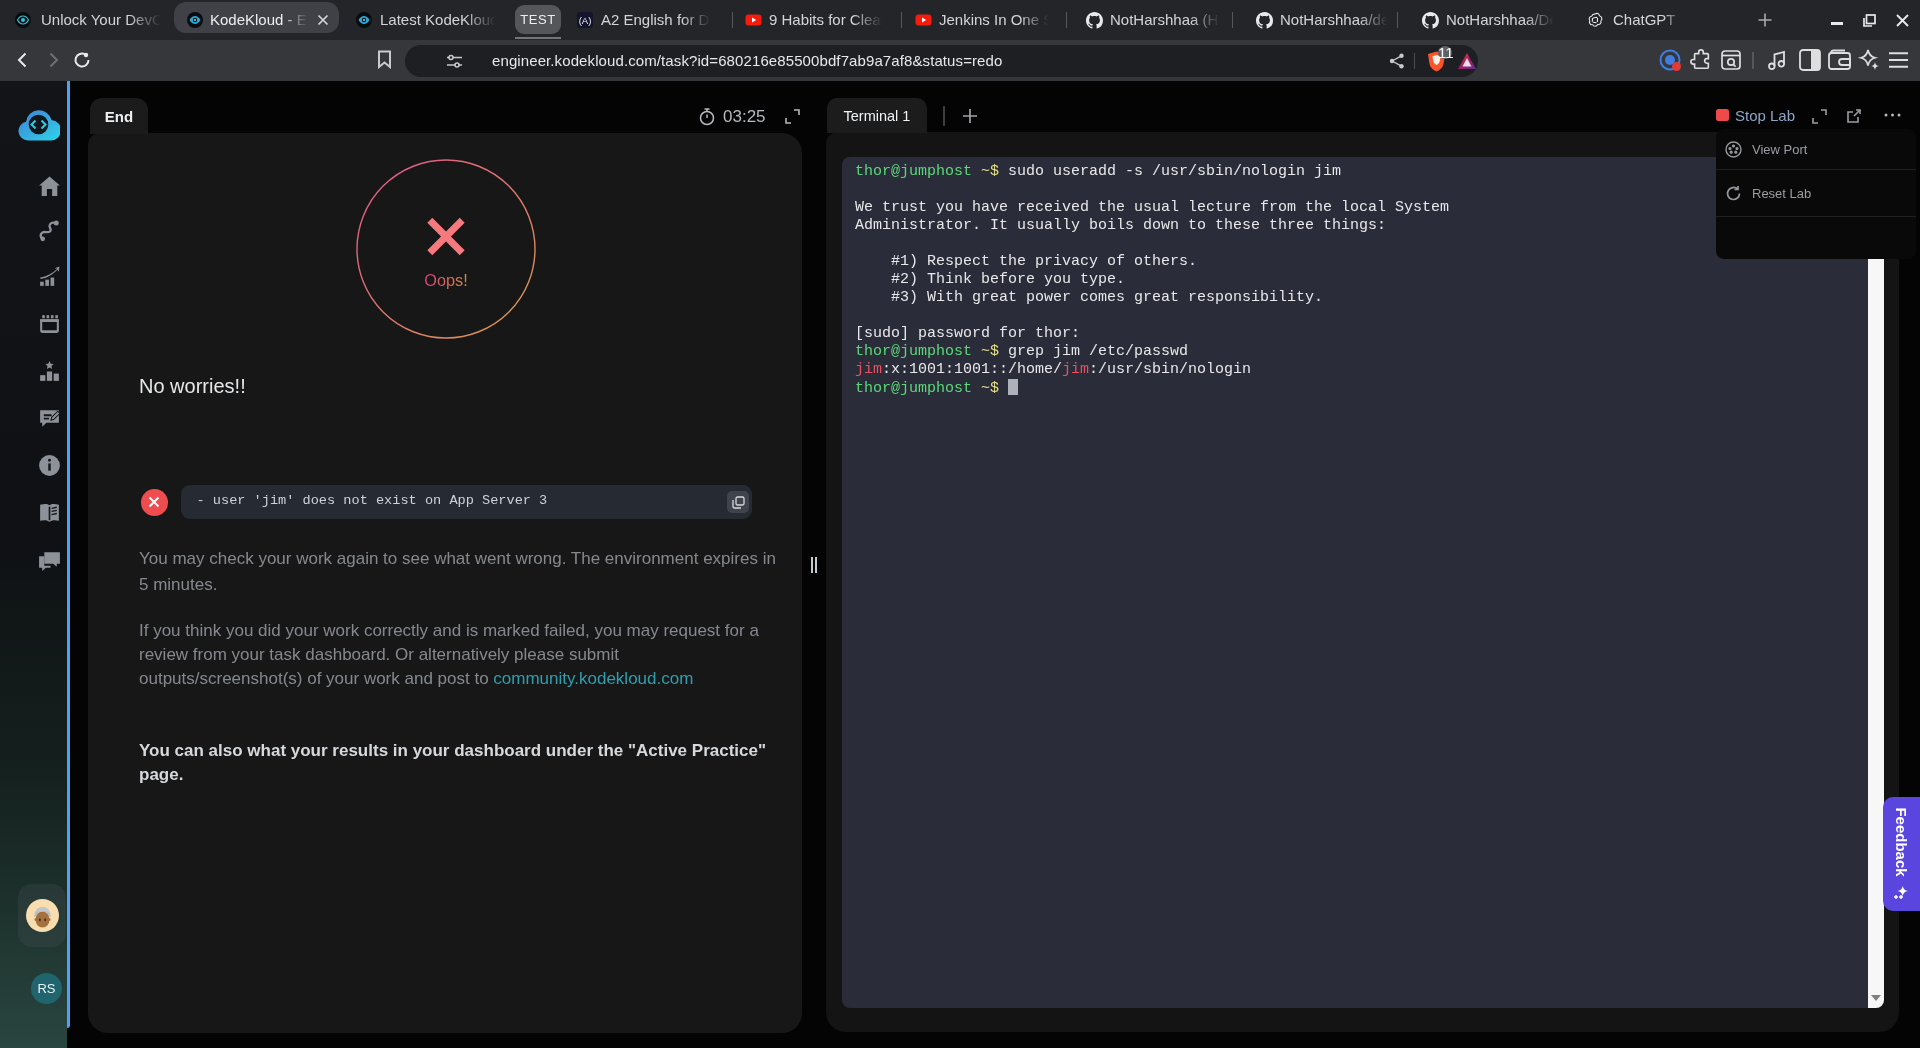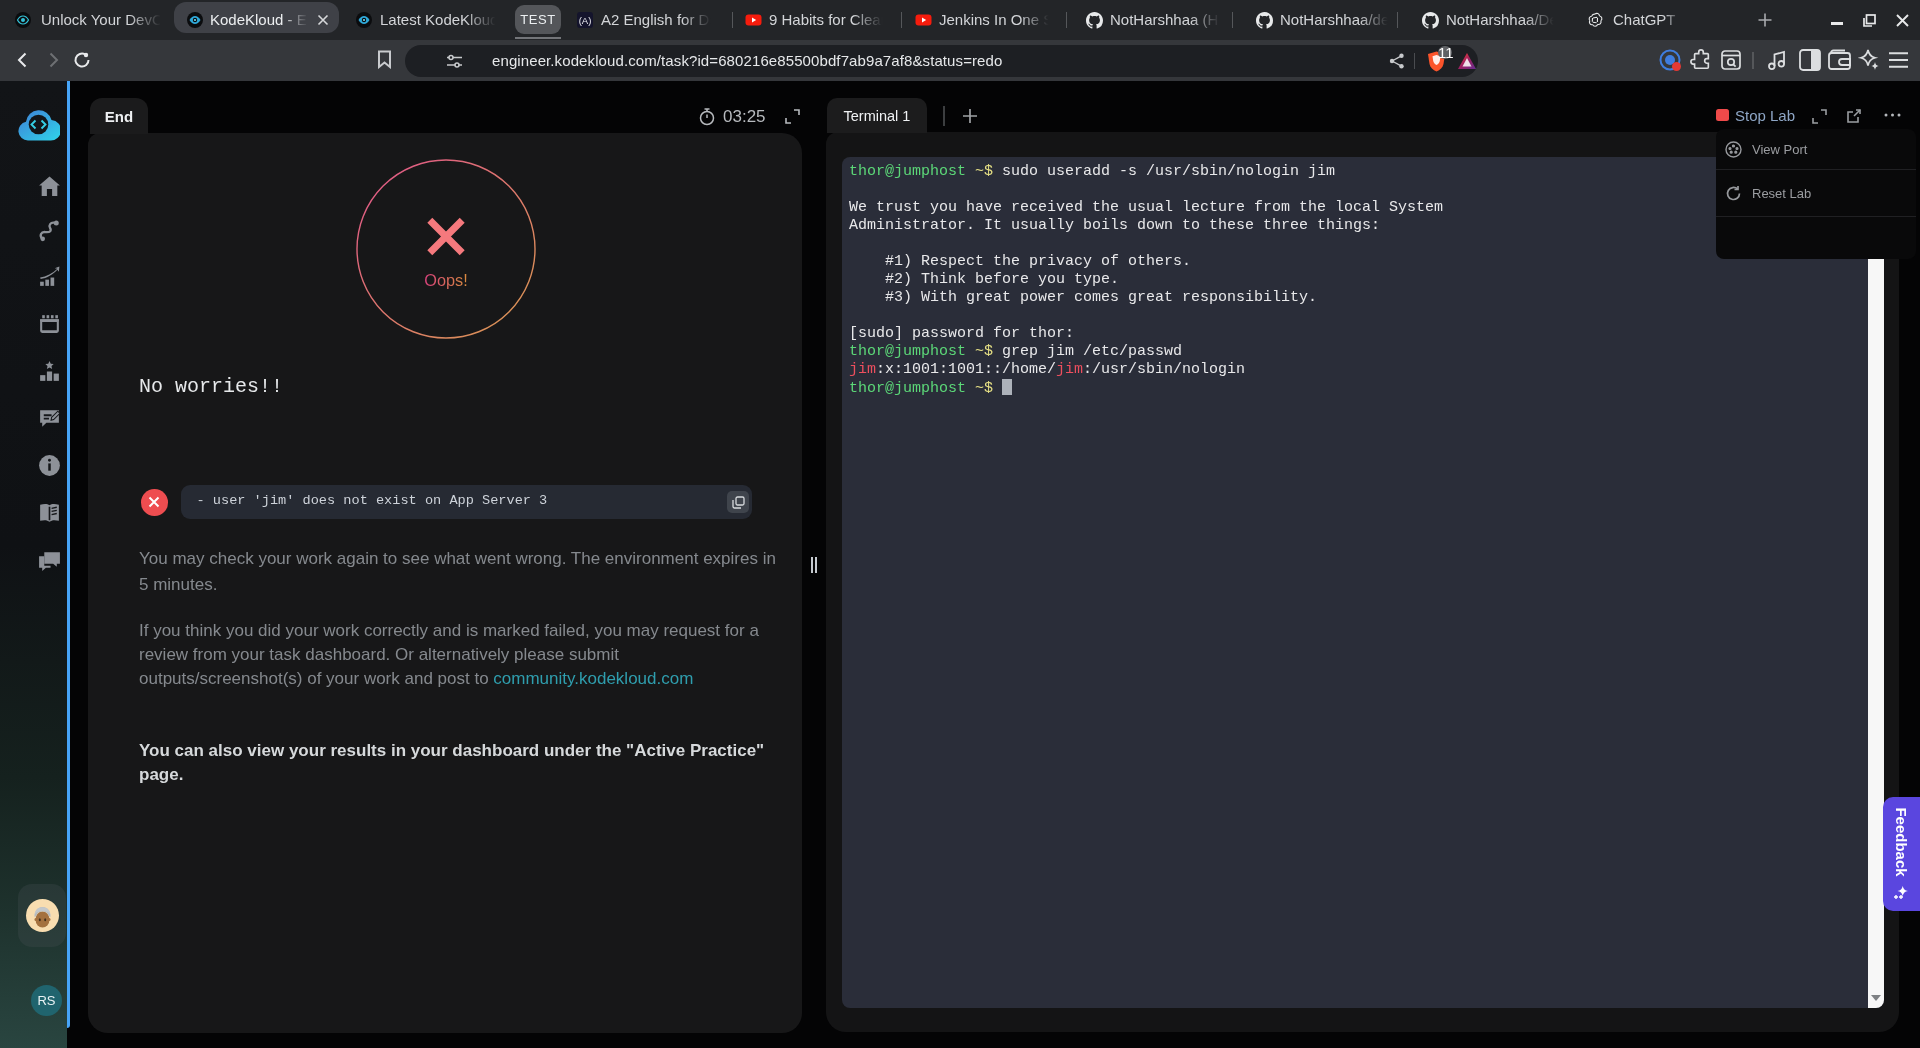--- a/index.html
+++ b/index.html
@@ -30,21 +30,21 @@
 
   #panelL { position:absolute; left:88px; top:52px; width:714px; height:900px; background:#171718; border-radius:12px 20px 20px 20px; }
   #tabEnd { position:absolute; left:90px; top:16.5px; width:58px; height:36px; background:#1b1b1c; border-radius:12px 12px 0 0;
      color:#eef0f2; font-size:15px; font-weight:700; text-align:center; line-height:38px; }
   #timer { position:absolute; left:723px; top:26px; font-size:17px; color:#b7babe; }
 
   #panelR { position:absolute; left:826px; top:51px; width:1073px; height:900px; background:#141415; border-radius:12px 20px 20px 20px; }
   #tabTerm { position:absolute; left:827px; top:16.5px; width:100px; height:35px; background:#1c1c1d; border-radius:10px 10px 0 0;
      color:#f0f2f4; font-size:14.5px; font-weight:400; text-align:center; line-height:36px; }
   #term { position:absolute; left:842px; top:76px; width:1042px; height:851px; background:#2a2d39; border-radius:8px; overflow:hidden; }
-  #termtext { position:absolute; left:7px; top:6px; font-family:"Liberation Mono", monospace; font-size:15px; line-height:18px; color:#e8e8ea; white-space:pre; }
+  #termtext { position:absolute; left:13px; top:6px; font-family:"Liberation Mono", monospace; font-size:15px; line-height:18px; color:#e8e8ea; white-space:pre; }
   .tu { color:#5cd878; } .td { color:#e6e085; } .tj { color:#ee4f5e; }
   #scrollbar { position:absolute; left:1868px; top:76px; width:16px; height:851px; background:#f7f7f7; border-radius:0 8px 8px 0; }
 
   #menu { position:absolute; left:1716px; top:48px; width:200px; height:130px; background:#09090a; border-radius:8px; }
   .mi { position:absolute; left:0; width:200px; height:44px; display:flex; align-items:center; color:#9b9da1; font-size:13px; }
   .mi svg { margin-left:9px; margin-right:10px; }
   .msep { position:absolute; left:0; width:200px; height:1px; background:#202023; }
 
   #feedback { position:absolute; left:1920px; top:716px; width:114px; height:37px; background:#5a46df;
      border-radius:0 0 10px 10px; transform:rotate(90deg); transform-origin:top left;
@@ -328,21 +328,21 @@
           <linearGradient id="ringg" x1="0" y1="0" x2="1" y2="1">
             <stop offset="0" stop-color="#e1548b"></stop>
             <stop offset="1" stop-color="#d9994f"></stop>
           </linearGradient>
         </defs>
       <circle cx="90" cy="90" r="89" fill="none" stroke="url(#ringg)" stroke-width="1.4"></circle>
       <path d="M73.8 61.3 L106.2 93.7 M106.2 61.3 L73.8 93.7" stroke="#f5797d" stroke-width="7"></path>
     </svg>
     <div class="abs" style="left:356px; top:190px; width:180px; text-align:center; font-size:16.3px;"><span style="display:inline-block;background:linear-gradient(90deg,#d8417c,#d98c3e);-webkit-background-clip:text;color:transparent;">Oops!</span></div>
 
-    <div class="abs" style="left:139px; top:294px; font-size:20px; font-weight:500; color:#e6e8ea;font-family:Liberation Mono, monospace;">No worries!!</div>
+    <div class="abs" style="left:139px; top:294px; font-size:20px; font-weight:500; color:#e6e8ea;">No worries!!</div>
 
 
     <div class="abs" style="left:141px; top:408px; width:26.5px; height:26.5px; border-radius:50%; background:#ee4d50;">
       <svg style="position:absolute;left:7px;top:7px" width="12" height="12" viewBox="0 0 12 12">
           <path d="M1.5 1.5 L10.5 10.5 M10.5 1.5 L1.5 10.5" stroke="#fff" stroke-width="2"></path>
         </svg>
     </div>
     <div class="abs" style="left:181px; top:404px; width:571px; height:34px; background:#262a33; border-radius:9px;">
       <div class="abs" style="left:15.5px; top:8px; font-family:'Liberation Mono',monospace; font-size:13.6px; color:#ced3da;">- user 'jim' does not exist on App Server 3</div>
       <div class="abs" style="left:546px; top:6px; width:22px; height:22px; background:#3f444c; border-radius:5px;">
@@ -350,21 +350,21 @@
             <rect x="4" y="1" width="8" height="8" rx="1.5"></rect>
             <path d="M9 12 H2.5 A1.5 1.5 0 0 1 1 10.5 V4"></path>
           </svg>
       </div>
     </div>
 
     <div class="para" style="top:465px; width:640px; color:#85898e; line-height:26px;">You may check your work again to see what went wrong. The environment expires in 5 minutes.</div>
 
     <div class="para" style="top:538px; color:#85898e; width:640px;">If you think you did your work correctly and is marked failed, you may request for a review from your task dashboard. Or alternatively please submit outputs/screenshot(s) of your work and post to <span style="color:#2f9eae">community.kodekloud.com</span></div>
 
-    <div class="para" style="top:658px; width:650px; font-weight:700; color:#d6d9db;">You can also view your results in your dashboard under the "Active Practice" page.</div>
+    <div class="para" style="top:658px; width:650px; font-weight:700; color:#d6d9db;">You can also what your results in your dashboard under the "Active Practice" page.</div>
 
     <svg class="abs" style="left:16px; top:28px" width="44" height="32" viewBox="0 0 44 32">
       <defs>
           <linearGradient id="kkg" x1="0" y1="0" x2="1" y2="1">
             <stop offset="0" stop-color="#3f7fd6"></stop>
             <stop offset="1" stop-color="#2fd5ea"></stop>
           </linearGradient>
         </defs>
       <path d="M12 31.5 a9.5 9.5 0 0 1 -2 -18.8 A13 13 0 0 1 35.5 11 a9.5 9.5 0 0 1 -1.5 20.5 Z" fill="url(#kkg)"></path>
       <circle cx="22.5" cy="15.5" r="9.8" fill="#13161a"></circle>
@@ -424,16 +424,16 @@
       <svg style="position:absolute;left:4px;top:3px" width="25" height="28" viewBox="0 0 25 28">
         <ellipse cx="12.5" cy="17.5" rx="7" ry="8" fill="#a4713f"></ellipse>
         <path d="M4.5 15 C4.5 8.5 8 5 12.5 5 C17 5 20.5 8.5 20.5 15 L19 14.2 C17.5 10.5 15.5 9.5 12.5 9.5 C9.5 9.5 7.5 10.5 6 14.2 Z" fill="#b6babd"></path>
         <path d="M4.5 15 C4.2 12 5 8.8 7.5 6.8 C10 4.8 15 4.8 17.5 6.8 C20 8.8 20.8 12 20.5 15 C20.5 12.5 19.5 10.8 17.5 10 C14.5 8.8 10.5 8.8 7.5 10 C5.5 10.8 4.5 12.5 4.5 15 Z" fill="#c3c7ca"></path>
         <ellipse cx="9.8" cy="17.8" rx="1" ry="1.5" fill="#42301d"></ellipse>
         <ellipse cx="15.2" cy="17.8" rx="1" ry="1.5" fill="#42301d"></ellipse>
         <ellipse cx="5.6" cy="17.5" rx="1.1" ry="1.6" fill="#a4713f"></ellipse>
         <ellipse cx="19.4" cy="17.5" rx="1.1" ry="1.6" fill="#a4713f"></ellipse>
       </svg>
     </div>
-    <div class="abs" style="left:31px; top:892px; width:31px; height:31px; border-radius:50%; background:#20646e; color:#e8f2f4; font-size:13px; text-align:center; line-height:31px;margin-top:12px;">RS</div>
+    <div class="abs" style="left:31px; top:892px; width:31px; height:31px; border-radius:50%; background:#20646e; color:#e8f2f4; font-size:13px; text-align:center; line-height:31px;">RS</div>
   </div>
 
 </div>
 
 </body></html>

